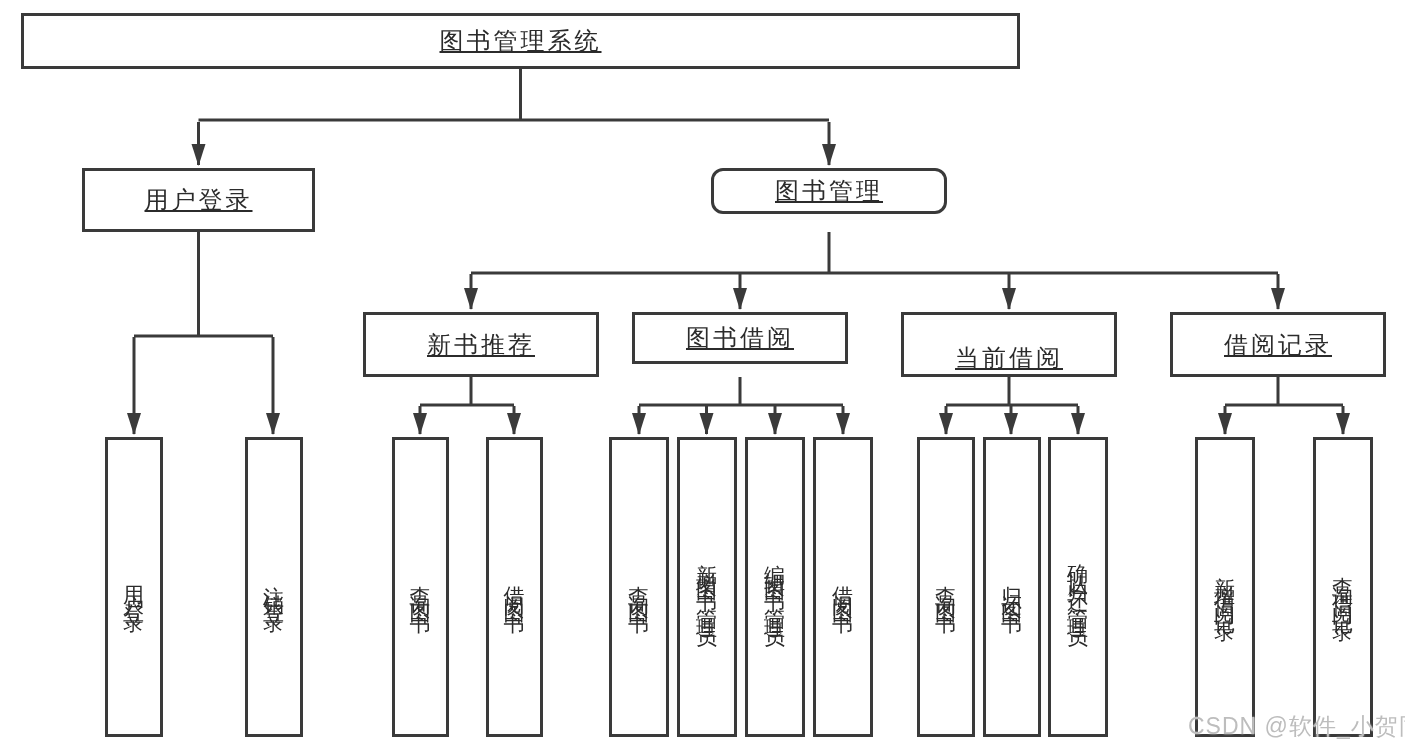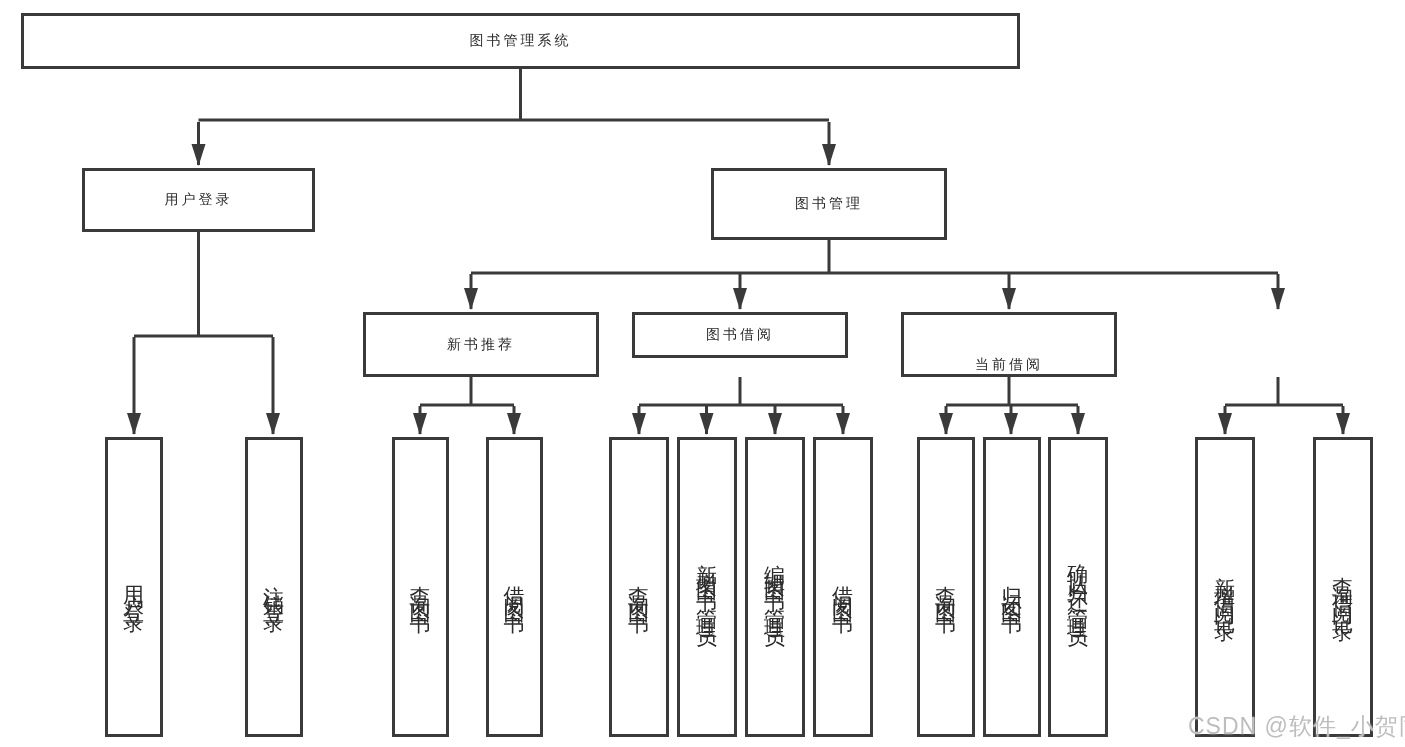--- a/index.html
+++ b/index.html
@@ -17,23 +17,24 @@
     box-sizing: border-box;
     border: 3px solid #3a3a3a;
     background: #ffffff;
     display: flex;
     align-items: center;
     justify-content: center;
     color: #2b2b2b;
     z-index: 2;
   }
   .h-label {
-    font-size: 14px;
+    font-size: 24px;
     letter-spacing: 3px;
     white-space: nowrap;
+    text-decoration: underline;
   }
   .v-label {
     writing-mode: vertical-rl;
     text-orientation: mixed;
     font-size: 21px;
     letter-spacing: 9px;
     line-height: 1;
   }
   .connectors {
     position: absolute;
@@ -104,32 +105,35 @@
     <path d="M1343,406 V434" marker-end="url(#arrow)"></path>
   </svg>
 
   <div class="box" style="left:21px; top:13px; width:999px; height:56px;">
     <span class="h-label">图书管理系统</span>
   </div>
 
   <div class="box" style="left:82px; top:168px; width:233px; height:64px;">
     <span class="h-label">用户登录</span>
   </div>
-  <div class="box" style="left:711px; top:168px; width:236px; height:72px;">
+  <div class="box" style="left:711px; top:168px; width:236px; height:46px;border-radius:12px;">
     <span class="h-label">图书管理</span>
   </div>
 
   <div class="box" style="left:363px; top:312px; width:236px; height:65px;">
     <span class="h-label">新书推荐</span>
   </div>
-  <div class="box" style="left:632px; top:312px; width:216px; height:46px;">
+  <div class="box" style="left:632px; top:312px; width:216px; height:52px;">
     <span class="h-label">图书借阅</span>
   </div>
   <div class="box" style="left:901px; top:312px; width:216px; height:65px;align-items:flex-end;">
     <span class="h-label">当前借阅</span>
+  </div>
+  <div class="box" style="left:1170px; top:312px; width:216px; height:65px;">
+    <span class="h-label">借阅记录</span>
   </div>
 
   <div class="box" style="left:105px; top:437px; width:58px; height:300px;">
     <span class="v-label">用户登录</span>
   </div>
   <div class="box" style="left:245px; top:437px; width:58px; height:300px;">
     <span class="v-label">注销登录</span>
   </div>
 
   <div class="box" style="left:392px; top:437px; width:57px; height:300px;">

